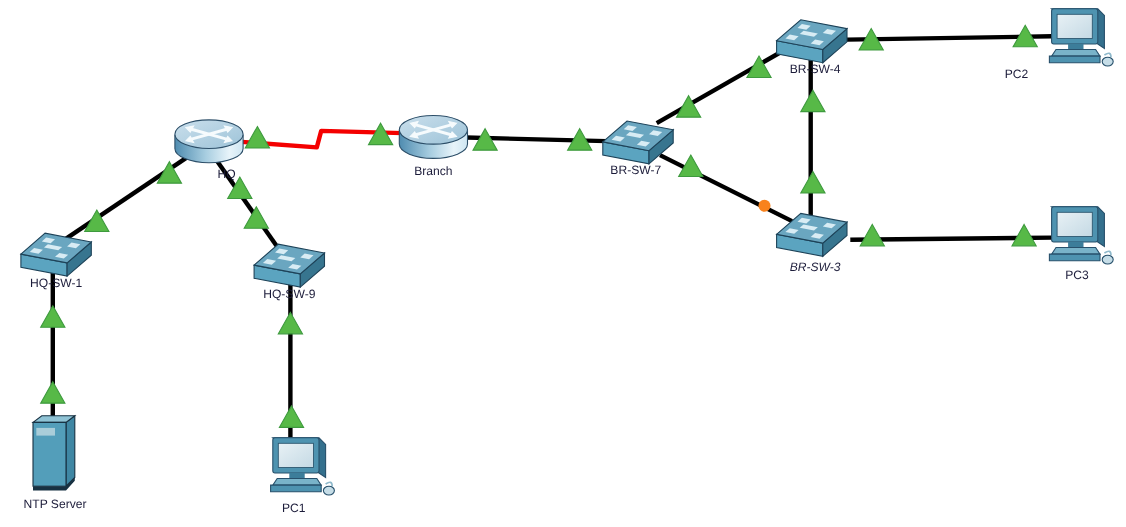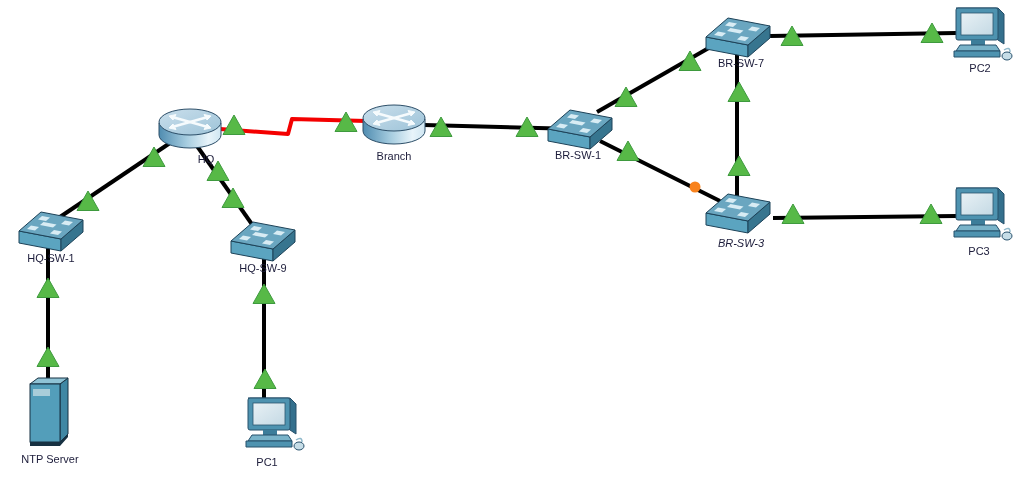--- a/index.html
+++ b/index.html
@@ -144,45 +144,45 @@
         <svg width="74" height="44">
           <use href="#sym-switch"></use>
         </svg>
       </div>
       <div class="device-label" style="left: 263px; top: 268px; color: rgb(28, 28, 58);">HQ-SW-9</div>
       <div class="device" style="left: 542px; top: 107px;">
         <svg width="74" height="44">
           <use href="#sym-switch"></use>
         </svg>
       </div>
-      <div class="device-label" style="left: 578px; top: 155px; color: rgb(28, 28, 58);">BR-SW-1</div>
+      <div class="device-label" style="left: 578px; top: 155px; color: rgb(28, 28, 58);">BR-SW-7</div>
       <div class="device" style="left: 700px; top: 15px;">
         <svg width="74" height="44">
           <use href="#sym-switch"></use>
         </svg>
       </div>
-      <div class="device-label" style="left: 741px; top: 63px; color: rgb(28, 28, 58);">BR-SW-7</div>
+      <div class="device-label" style="left: 741px; top: 63px; color: rgb(28, 28, 58);">BR-SW-4</div>
       <div class="device" style="left: 700px; top: 191px;">
         <svg width="74" height="44">
           <use href="#sym-switch"></use>
         </svg>
       </div>
       <div class="device-label" style="left: 741px; top: 243px; color: rgb(28, 28, 58); font-style: italic;">BR-SW-3</div>
       <div class="device" style="left: 238px; top: 394px;">
         <svg width="70" height="62">
           <use href="#sym-pc"></use>
         </svg>
       </div>
       <div class="device-label" style="left: 267px; top: 462px; color: rgb(28, 28, 58);">PC1</div>
       <div class="device" style="left: 946px; top: 4px;">
         <svg width="70" height="62">
           <use href="#sym-pc"></use>
         </svg>
       </div>
-      <div class="device-label" style="left: 980px; top: 68px; color: rgb(28, 28, 58);">PC2</div>
+      <div class="device-label" style="left: 924px; top: 68px; color: rgb(28, 28, 58);">PC2</div>
       <div class="device" style="left: 946px; top: 184px;">
         <svg width="70" height="62">
           <use href="#sym-pc"></use>
         </svg>
       </div>
       <div class="device-label" style="left: 979px; top: 251px; color: rgb(28, 28, 58);">PC3</div>
       <div class="device" style="left: 24px; top: 376px;">
         <svg width="52" height="74">
           <use href="#sym-server"></use>
         </svg>

